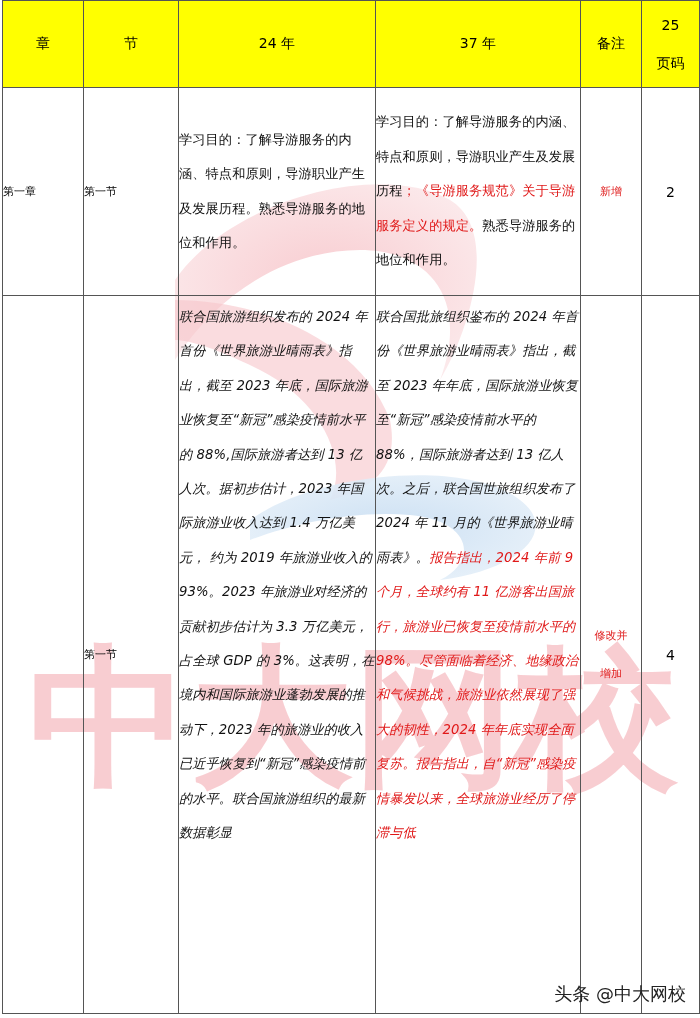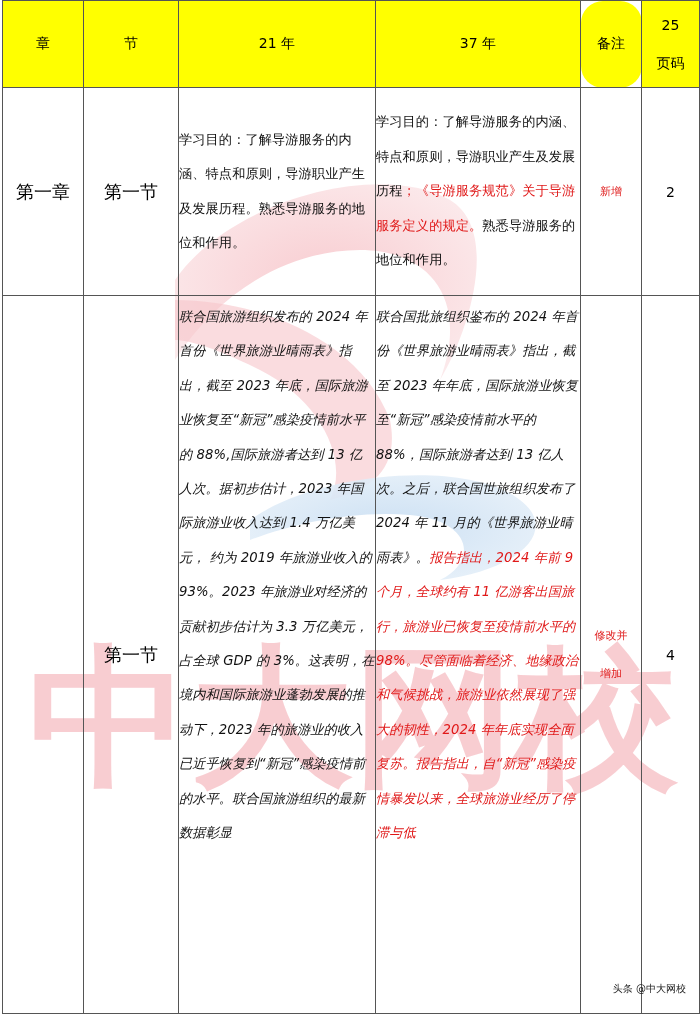--- a/index.html
+++ b/index.html
@@ -14,36 +14,36 @@
     border-collapse: collapse; table-layout: fixed; width: 697px;
     background: transparent;
   }
   table.cmp td, table.cmp th {
     border: 1.5px solid #555; padding: 0; vertical-align: middle;
   }
   table.cmp th {
     background: #ffff00; height: 86px; font-size: 14px; font-weight: normal; color: #000;
     text-align: center;
   }
-  th.note-h { color: #ff0000; border-radius: 22px; }
+  th.note-h { color: #ff0000; }
   th .pg-line { display: block; line-height: 38px; }
-  td.center { text-align: center; font-size: 18px; color: #000; }
+  td.center { text-align: left; font-size: 11px; color: #000; }
   td.note { color: #e02020; font-size: 11px; text-align: center; line-height: 38px; }
   td.pagenum { font-size: 14px; text-align: center; color: #000; }
   td.text {
     font-size: 13.2px; line-height: 34.4px; color: #111; padding: 0 6px 0 7px;
     text-align: left; vertical-align: middle; letter-spacing: 0.1px; margin-top: 23px;
   }
   td.text .red { color: #e01818; }
   .row1 { height: 208px; }
   .row2 { height: 718px; }
   td.text.r2 { vertical-align: top; padding-top: 4px; font-style: italic; }
   .credit {
     position: absolute; right: 14px; top: 982px; z-index: 2;
-    font-size: 10px; color: #222; background: transparent;
+    font-size: 18px; color: #222; background: transparent;
   }
 </style>
 </head>
 <body>
 
 <svg class="wm-layer" viewBox="0 0 700 1018" xmlns="http://www.w3.org/2000/svg">
   <defs>
     <radialGradient id="pinkg" cx="0.5" cy="0.5" r="0.6">
       <stop offset="0" stop-color="#f7c3c8"></stop>
       <stop offset="1" stop-color="#fbe6e8"></stop>
@@ -68,21 +68,21 @@
     <col style="width:95px">
     <col style="width:197px">
     <col style="width:205px">
     <col style="width:61px">
     <col style="width:58px">
   </colgroup>
   <thead>
     <tr>
       <th>章</th>
       <th>节</th>
-      <th>21 年</th>
+      <th>24 年</th>
       <th>37 年</th>
       <th class="note-h">备注</th>
       <th>
         <span class="pg-line">25</span>
         <span class="pg-line">页码</span>
       </th>
     </tr>
   </thead>
   <tbody>
     <tr class="row1">

